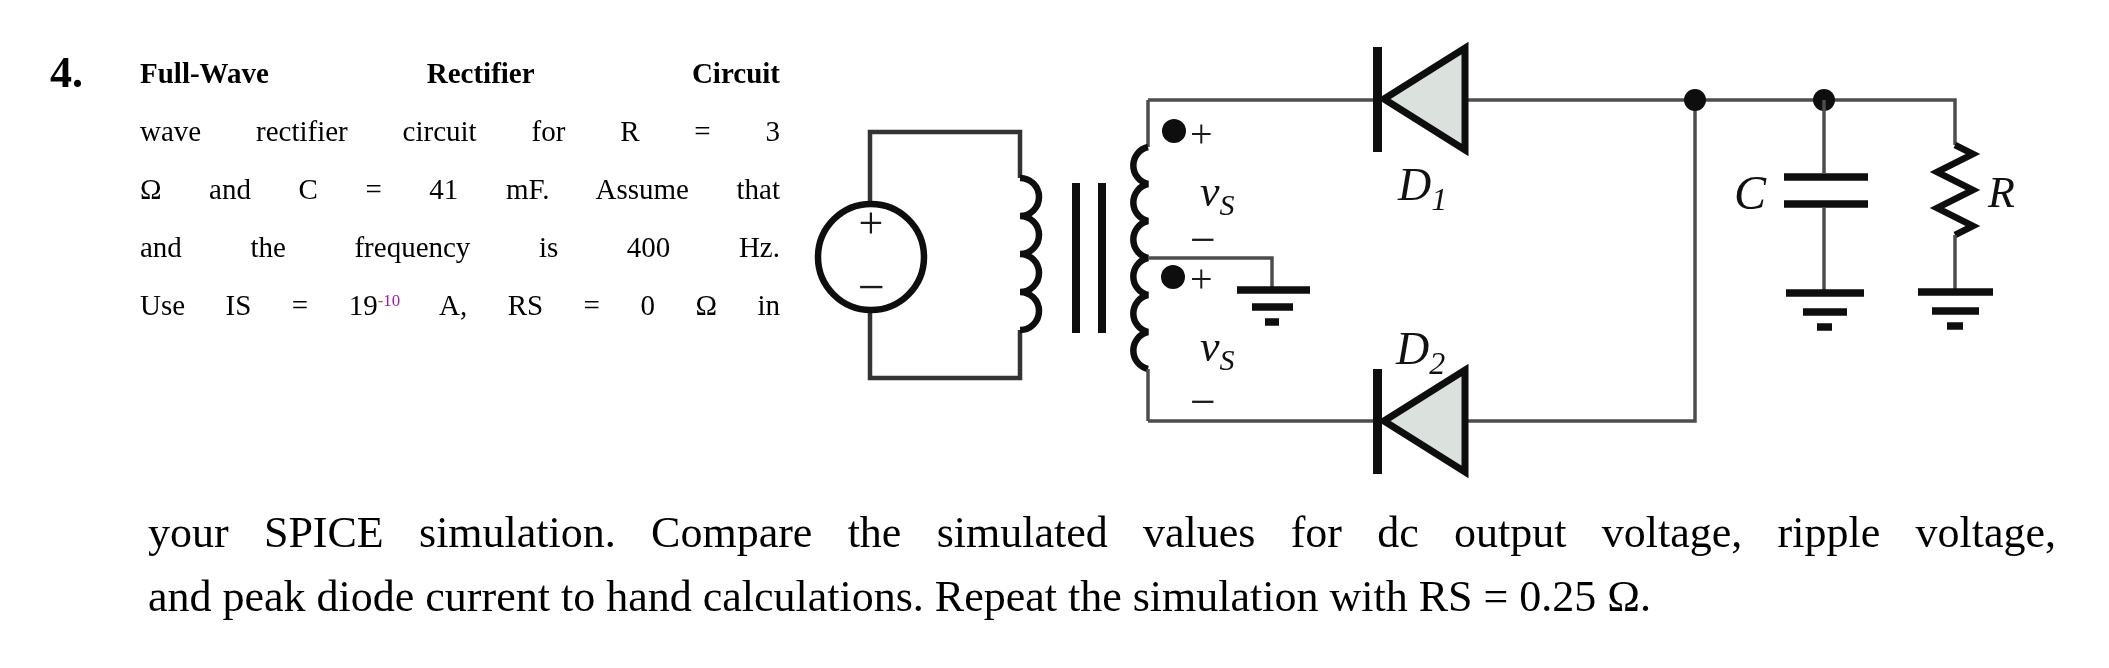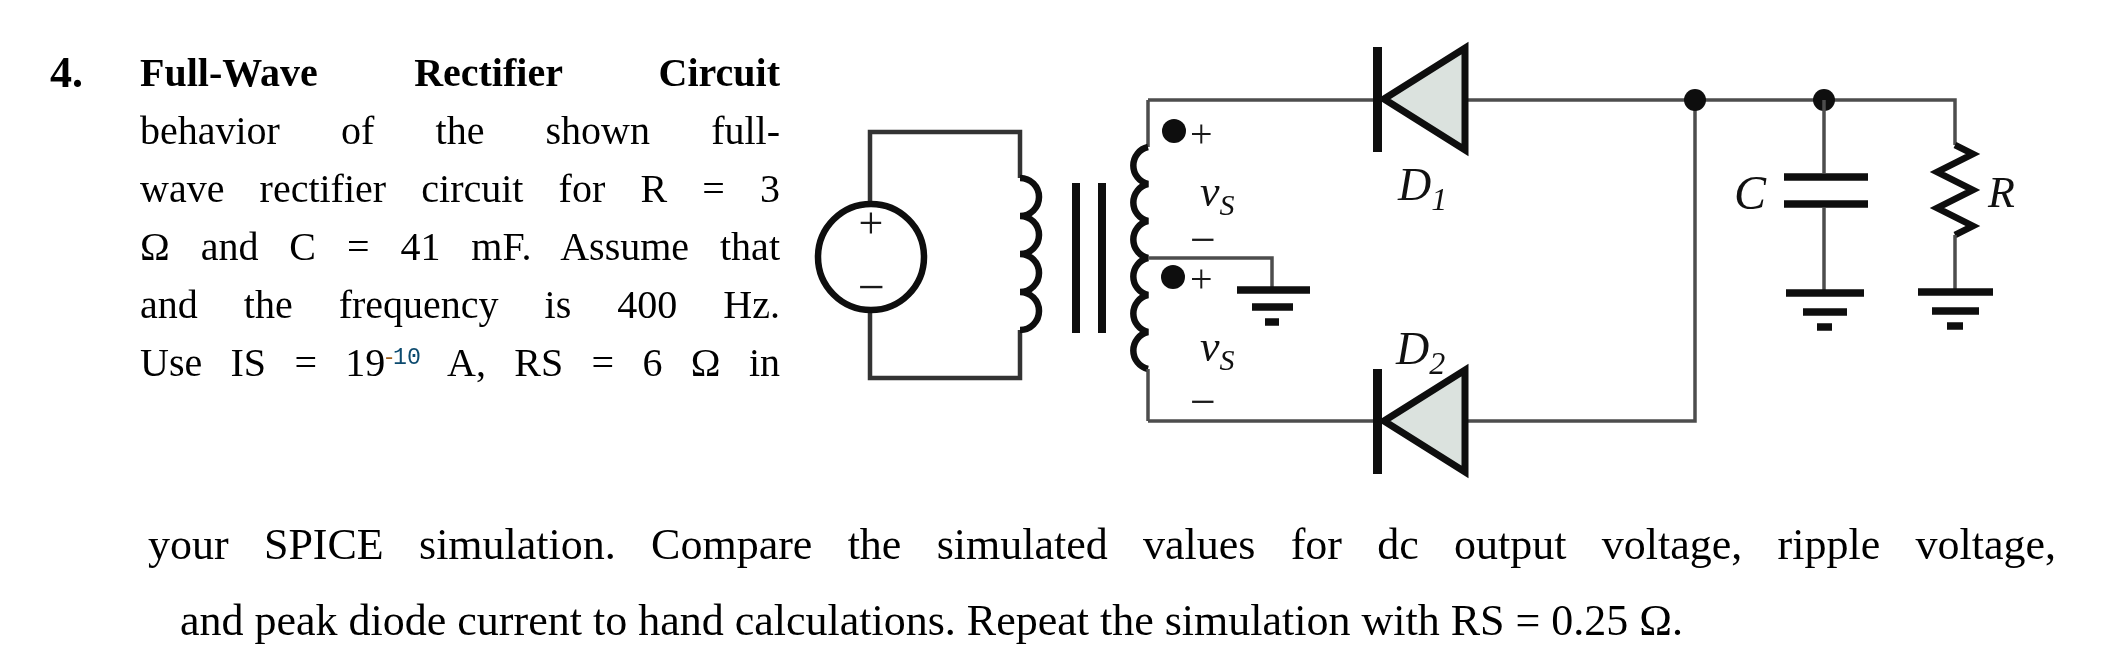--- a/index.html
+++ b/index.html
@@ -2,21 +2,21 @@
 <html><head>
 <meta charset="utf-8">
 <style>
   html,body{margin:0;padding:0;background:#ffffff;}
   #page{position:relative;width:2109px;height:668px;background:#ffffff;overflow:hidden;
         font-family:"Liberation Serif", serif;color:#000;}
   
   .item-num{position:absolute;left:50px;top:44px;height:58px;line-height:58px;
             font-size:44px;font-weight:700;}
   .col{position:absolute;left:140px;top:44px;width:640px;}
-  .line{height:58px;line-height:58px;font-size:40px;
+  .line{height:58px;line-height:58px;font-size:29px;
         text-align:justify;text-align-last:justify;white-space:normal;}
   .b{font-weight:700;}
   sub.vs{font-size:0.60em;vertical-align:-0.28em;line-height:0;}
   sup.exp{font-size:0.58em;vertical-align:0.52em;line-height:0;letter-spacing:0;}
   .wide{position:absolute;left:148px;width:1908px;height:58px;line-height:58px;font-size:44px;}
   .wide.just{text-align:justify;text-align-last:justify;}
   
   #cir{position:absolute;left:0;top:0;}
   .wire{stroke:#4d4d4d;stroke-width:3.5;fill:none;}
   .loop{stroke:#333333;stroke-width:4.5;fill:none;}
@@ -27,29 +27,28 @@
 </style>
 </head>
 <body>
 
 <div id="page">
 
   <div class="item-num">4.</div>
 
   <div class="col">
     <div class="line b"><span>Full-Wave Rectifier Circuit</span></div>
-    <div class="line"><span>behavior of the shown full-</span></div>
     <div class="line"><span>wave rectifier circuit for R = 3</span></div>
     <div class="line"><span>Ω and C = 41 mF. Assume that</span></div>
     <div class="line"><span>and the frequency is 400 Hz.</span></div>
-    <div class="line"><span>Use IS = 19</span><sup class="exp"><span style="color:#a2601c;">-</span><span style="color:#0c4a6e;font-family:Liberation Mono, monospace;">10</span></sup> <span>A, RS = 6 Ω in</span></div>
+    <div class="line"><span>Use IS = 19</span><sup class="exp"><span style="color:#a2601c;">-</span><span style="color:#a21caf;">10</span></sup> <span>A, RS = 0 Ω in</span></div>
   </div>
 
-  <div class="wide just" style="top:516px;"><span>your SPICE simulation. Compare the simulated values for dc output voltage, ripple voltage,</span></div>
-  <div class="wide" style="top:592px;margin-left:32px;"><span>and peak diode current to hand calculations. Repeat the simulation with RS = 0.25 Ω.</span></div>
+  <div class="wide just" style="top:504px;"><span>your SPICE simulation. Compare the simulated values for dc output voltage, ripple voltage,</span></div>
+  <div class="wide" style="top:568px;"><span>and peak diode current to hand calculations. Repeat the simulation with RS = 0.25 Ω.</span></div>
 
   <svg id="cir" width="2109" height="668" viewBox="0 0 2109 668">
 
     <path class="loop" d="M870,204 V132 H1020 V178 M1020,330 V378 H870 V310"></path>
 
     <circle cx="871" cy="257" r="53" class="comp" fill="none"></circle>
     <text class="sym" x="871" y="238" font-size="44" text-anchor="middle">+</text>
     <text class="sym" x="871" y="303" font-size="48" text-anchor="middle">−</text>
 
     <path class="comp" d="M1020,178 a19,19 0 0 1 0,38 a19,19 0 0 1 0,38 a19,19 0 0 1 0,38 a19,19 0 0 1 0,38"></path>

